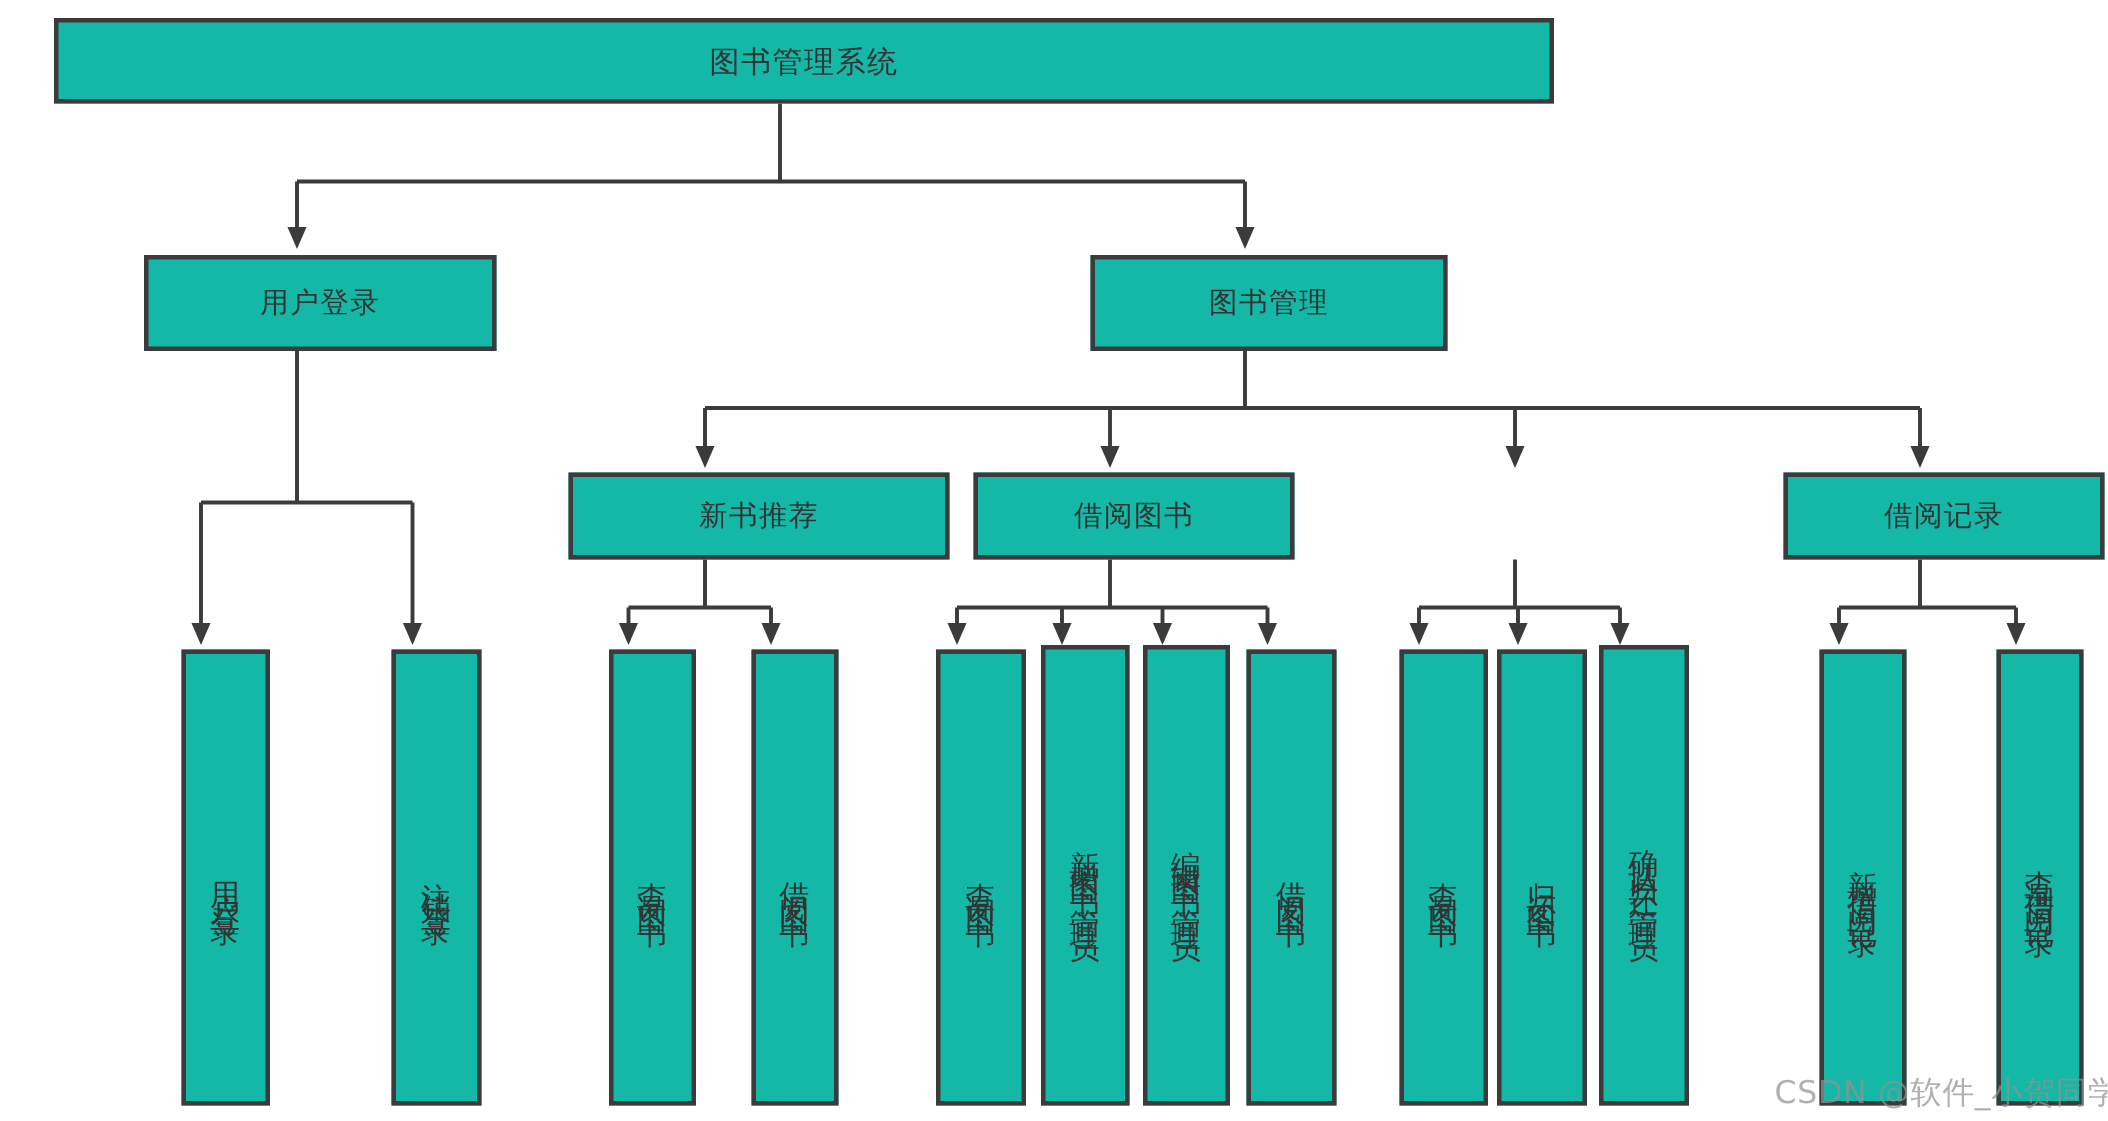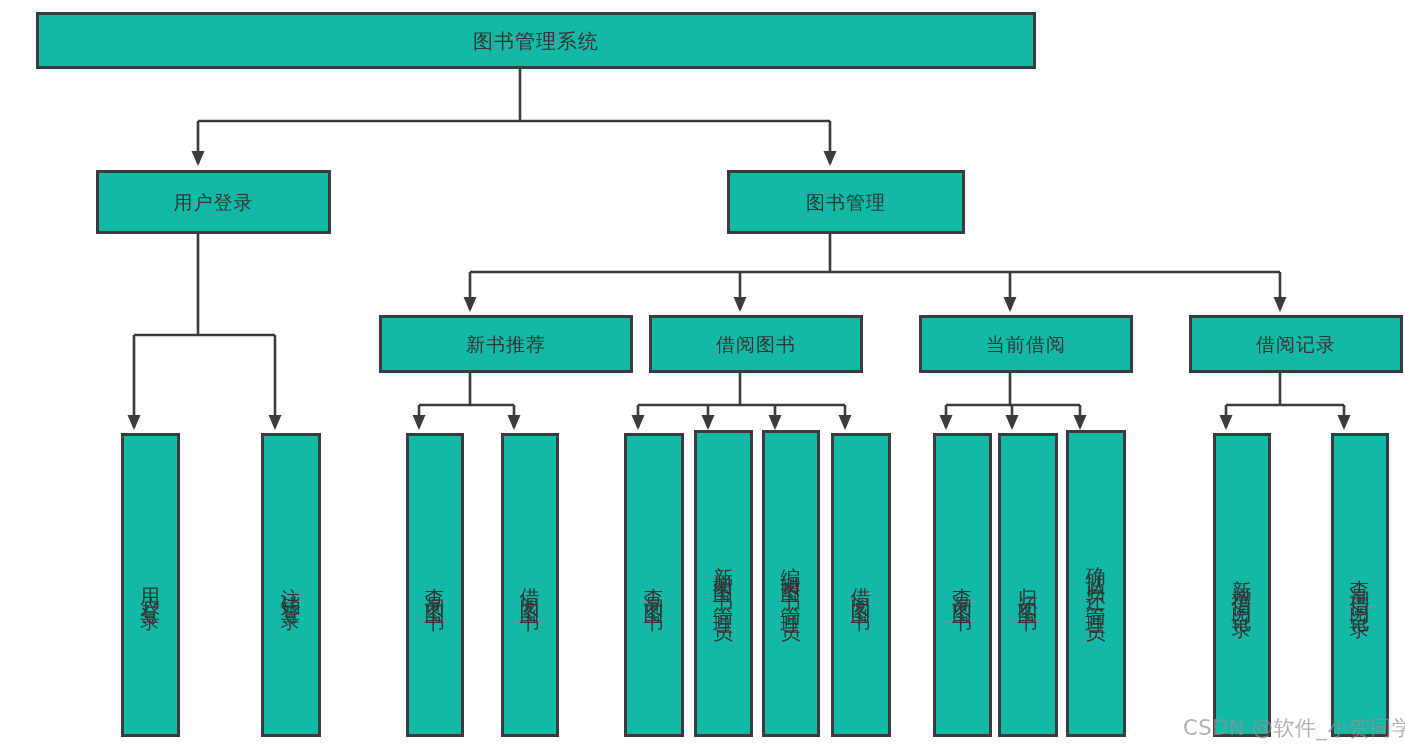--- a/index.html
+++ b/index.html
@@ -96,21 +96,20 @@
     <path fill="none" stroke="#3b3b3b" stroke-width="2.6" marker-end="url(#arrow)" d="M1344 405 V427"></path>
   </svg>
 
   <div class="box root" style="left:20px; top:12px; width:1000px; height:57px;">图书管理系统</div>
 
   <div class="box" style="left:80px; top:170px; width:235px; height:64px;">用户登录</div>
   <div class="box" style="left:711px; top:170px; width:238px; height:64px;">图书管理</div>
 
   <div class="box" style="left:363px; top:315px; width:254px; height:58px;">新书推荐</div>
   <div class="box" style="left:633px; top:315px; width:214px; height:58px;">借阅图书</div>
-  <div class="box" style="left:903px; top:315px; width:214px; height:58px;">当前借阅</div>
   <div class="box" style="left:1173px; top:315px; width:214px; height:58px;">借阅记录</div>
 
   <div class="box vbox" style="left:105px; top:433px; width:59px; height:304px;">用户登录</div>
   <div class="box vbox" style="left:245px; top:433px; width:60px; height:304px;">注销登录</div>
   <div class="box vbox" style="left:390px; top:433px; width:58px; height:304px;">查询图书</div>
   <div class="box vbox" style="left:485px; top:433px; width:58px; height:304px;">借阅图书</div>
   <div class="box vbox" style="left:608px; top:433px; width:60px; height:304px;">查询图书</div>
   <div class="box vbox" style="left:678px; top:430px; width:59px; height:307px;">新增图书（管理员）</div>
   <div class="box vbox" style="left:746px; top:430px; width:58px; height:307px;">编辑图书（管理员）</div>
   <div class="box vbox" style="left:815px; top:433px; width:60px; height:304px;">借阅图书</div>

